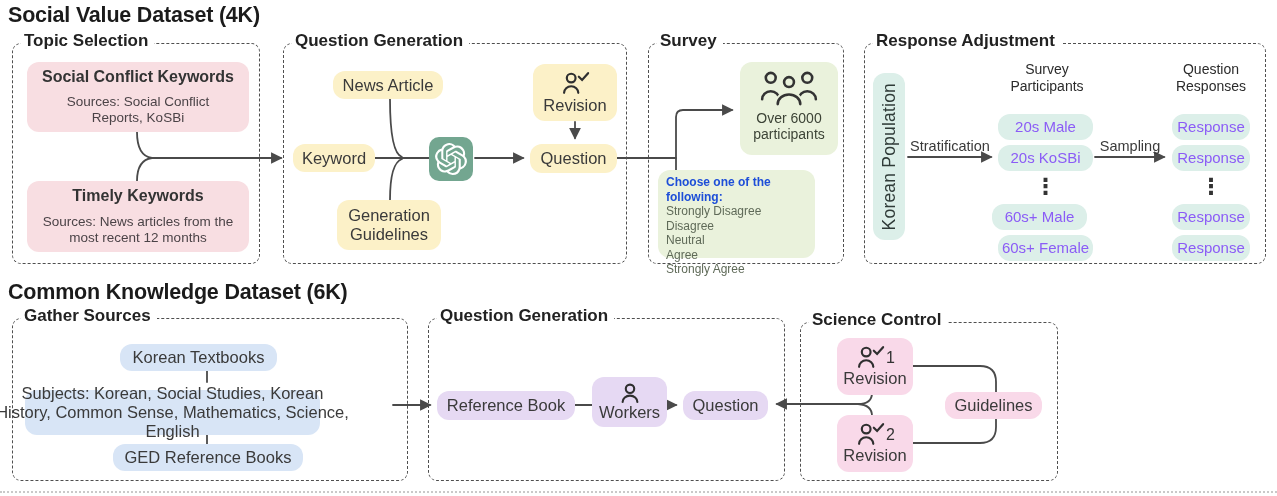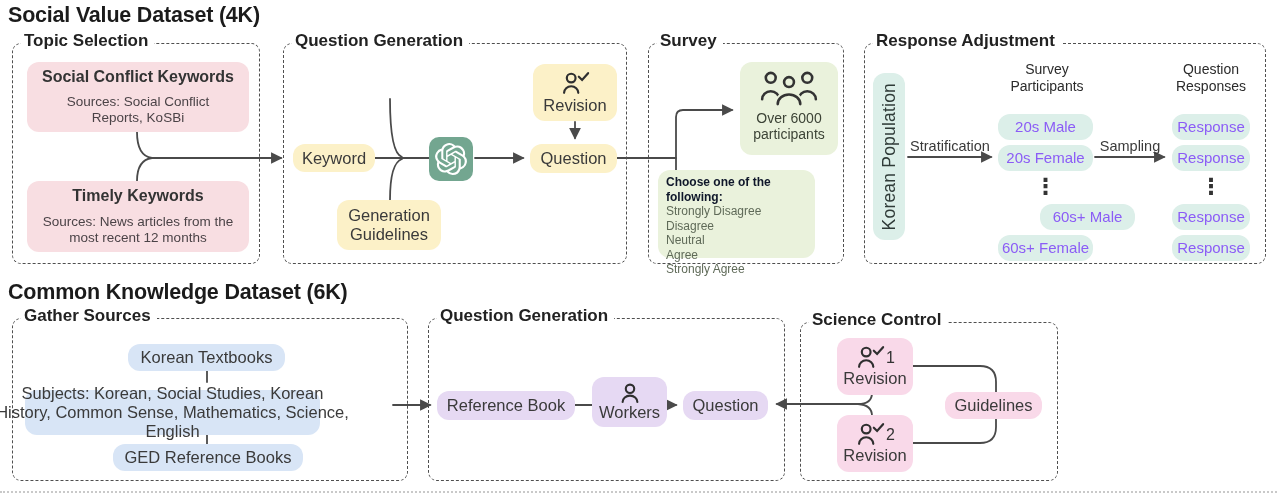--- a/index.html
+++ b/index.html
@@ -32,21 +32,21 @@
 
   .vert-text { writing-mode:vertical-rl; transform:rotate(180deg); font-size:17.5px; color:#2f3b38; letter-spacing:0.2px; }
 
   .flow-label { position:absolute; font-size:14.5px; color:#3a3a3a; text-align:center; z-index:2; }
   .col-header { position:absolute; font-size:14px; color:#2b2b2b; text-align:center; line-height:1.2; z-index:2; }
   .row-node { font-size:15px; color:#8b5cf6; }
   .dots { position:absolute; display:flex; align-items:center; justify-content:center; font-size:22px;
           font-weight:bold; color:#333; z-index:2; line-height:1; }
 
   .choose-box { align-items:flex-start; text-align:left; padding:5px 8px; justify-content:flex-start; }
-  .choose-header { font-size:12px; font-weight:bold; color:#0f172a; line-height:14.5px; }
+  .choose-header { font-size:12px; font-weight:bold; color:#1d4ed8; line-height:14.5px; }
   .choose-opt { font-size:12px; color:#5f6a58; line-height:14.5px; }
 
   .icon-row { display:flex; align-items:flex-end; justify-content:center; gap:1px; }
   .rev-num { font-size:16px; color:#333; margin-bottom:2px; }
   .small-gap { margin-top:1px; }
 
   .bottom-rule { position:absolute; left:0; right:0; top:491px; border-top:2px dotted #c9c9c9; z-index:0; }
 </style>
 </head>
 <body>
@@ -119,20 +119,23 @@
 
   <div class="node pink" style="left:27px; top:62px; width:222px; height:70px;">
     <div class="t-bold">Social Conflict Keywords</div>
     <div class="t-sub" style="width:190px;">Sources: Social Conflict Reports, KoSBi</div>
   </div>
   <div class="node pink" style="left:27px; top:181px; width:222px; height:71px;">
     <div class="t-bold">Timely Keywords</div>
     <div class="t-sub" style="width:210px;">Sources: News articles from the most recent 12 months</div>
   </div>
 
+  <div class="node yellow" style="left:333px; top:71px; width:110px; height:28px;">
+    <span>News Article</span>
+  </div>
   <div class="node yellow" style="left:293px; top:144px; width:82px; height:28px;">
     <span>Keyword</span>
   </div>
   <div class="node yellow" style="left:337px; top:200px; width:104px; height:50px;">
     <span style="width:100px;">Generation Guidelines</span>
   </div>
   <div class="node gpt-badge" style="left:429px; top:137px; width:44px; height:44px;">
     <svg width="32" height="32" viewBox="0 0 24 24" fill="#ffffff">
       <path d="M22.2819 9.8211a5.9847 5.9847 0 0 0-.5157-4.9108 6.0462 6.0462 0 0 0-6.5098-2.9A6.0651 6.0651 0 0 0 4.9807 4.1818a5.9847 5.9847 0 0 0-3.9977 2.9 6.0462 6.0462 0 0 0 .7427 7.0966 5.98 5.98 0 0 0 .511 4.9107 6.051 6.051 0 0 0 6.5146 2.9001A5.9847 5.9847 0 0 0 13.2599 24a6.0557 6.0557 0 0 0 5.7718-4.2058 5.9894 5.9894 0 0 0 3.9977-2.9001 6.0557 6.0557 0 0 0-.7475-7.073zm-9.022 12.6081a4.4755 4.4755 0 0 1-2.8764-1.0408l.1419-.0804 4.7783-2.7582a.7948.7948 0 0 0 .3927-.6813v-6.7369l2.02 1.1686a.071.071 0 0 1 .038.0615v5.5826a4.504 4.504 0 0 1-4.4945 4.4849zm-9.6607-4.1254a4.4708 4.4708 0 0 1-.5346-3.0137l.142.0852 4.783 2.7582a.7712.7712 0 0 0 .7806 0l5.8428-3.3685v2.3324a.0804.0804 0 0 1-.0332.0615L9.74 19.9502a4.4992 4.4992 0 0 1-6.1408-1.6464zM2.3408 7.8956a4.485 4.485 0 0 1 2.3655-1.9728V11.6a.7664.7664 0 0 0 .3879.6765l5.8144 3.3543-2.0201 1.1685a.0757.0757 0 0 1-.071 0l-4.8303-2.7865A4.504 4.504 0 0 1 2.3408 7.8956zm16.5963 3.8558L13.1038 8.364 15.1192 7.2a.0757.0757 0 0 1 .071 0l4.8303 2.7913a4.4944 4.4944 0 0 1-.6765 8.1042v-5.6772a.79.79 0 0 0-.407-.667zm2.0107-3.0231l-.142-.0852-4.7735-2.7818a.7759.7759 0 0 0-.7854 0L9.409 9.2297V6.8974a.0662.0662 0 0 1 .0284-.0615l4.8303-2.7866a4.4992 4.4992 0 0 1 6.6802 4.66zM8.3065 12.863l-2.02-1.1638a.0804.0804 0 0 1-.038-.0567V6.0742a4.4992 4.4992 0 0 1 7.3757-3.4537l-.142.0805L8.704 5.459a.7948.7948 0 0 0-.3927.6813zm1.0976-2.3654l2.602-1.4998 2.6069 1.4998v2.9994l-2.5974 1.4997-2.6067-1.4997z"></path>
     </svg>
@@ -172,32 +175,32 @@
 
   <div class="node teal" style="left:873px; top:73px; width:32px; height:167px;">
     <span class="vert-text">Korean Population</span>
   </div>
   <div class="flow-label" style="left:900px; top:138px; width:100px;">Stratification</div>
   <div class="flow-label" style="left:1095px; top:138px; width:70px;">Sampling</div>
   <div class="col-header" style="left:992px; top:61px; width:110px;">Survey Participants</div>
   <div class="col-header" style="left:1156px; top:61px; width:110px;">Question Responses</div>
 
   <div class="node teal row-node" style="left:998px; top:114px; width:95px; height:26px;">20s Male</div>
-  <div class="node teal row-node" style="left:998px; top:145px; width:95px; height:26px;">20s Female</div>
+  <div class="node teal row-node" style="left:998px; top:145px; width:95px; height:26px;">20s KoSBi</div>
   <div class="dots" style="left:998px; top:173px; width:95px; height:28px;">⋮</div>
-  <div class="node teal row-node" style="left:1040px; top:204px; width:95px; height:26px;">60s+ Male</div>
+  <div class="node teal row-node" style="left:992px; top:204px; width:95px; height:26px;">60s+ Male</div>
   <div class="node teal row-node" style="left:998px; top:235px; width:95px; height:26px;">60s+ Female</div>
 
   <div class="node teal row-node" style="left:1172px; top:114px; width:78px; height:26px;">Response</div>
   <div class="node teal row-node" style="left:1172px; top:145px; width:78px; height:26px;">Response</div>
   <div class="dots" style="left:1172px; top:173px; width:78px; height:28px;">⋮</div>
   <div class="node teal row-node" style="left:1172px; top:204px; width:78px; height:26px;">Response</div>
   <div class="node teal row-node" style="left:1172px; top:235px; width:78px; height:26px;">Response</div>
 
-  <div class="node blue" style="left:128px; top:344px; width:157px; height:27px;">Korean Textbooks</div>
+  <div class="node blue" style="left:120px; top:344px; width:157px; height:27px;">Korean Textbooks</div>
   <div class="node blue" style="left:25px; top:390px; width:295px; height:45px;align-items:center;">
     <span style="width:360px;">Subjects: Korean, Social Studies, Korean History, Common Sense, Mathematics, Science, English</span>
   </div>
   <div class="node purple" style="left:437px; top:391px; width:138px; height:29px;">Reference Book</div>
 
   <div class="node blue" style="left:113px; top:444px; width:190px; height:27px;">GED Reference Books</div>
   <div class="node purple" style="left:592px; top:377px; width:75px; height:50px;">
     <svg width="24" height="20" viewBox="0 0 22 19" fill="none" stroke="#2f2f2f" stroke-width="2" stroke-linecap="round">
       <circle cx="11" cy="5.5" r="4"></circle>
       <path d="M4,18 a7,6 0 0 1 14,0"></path>

